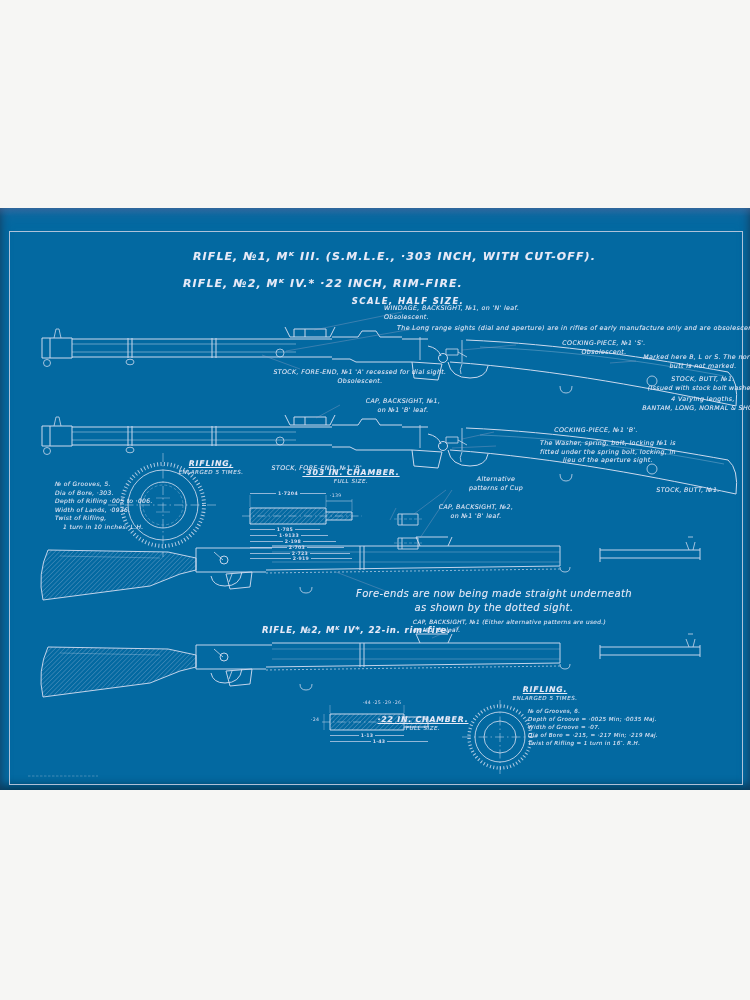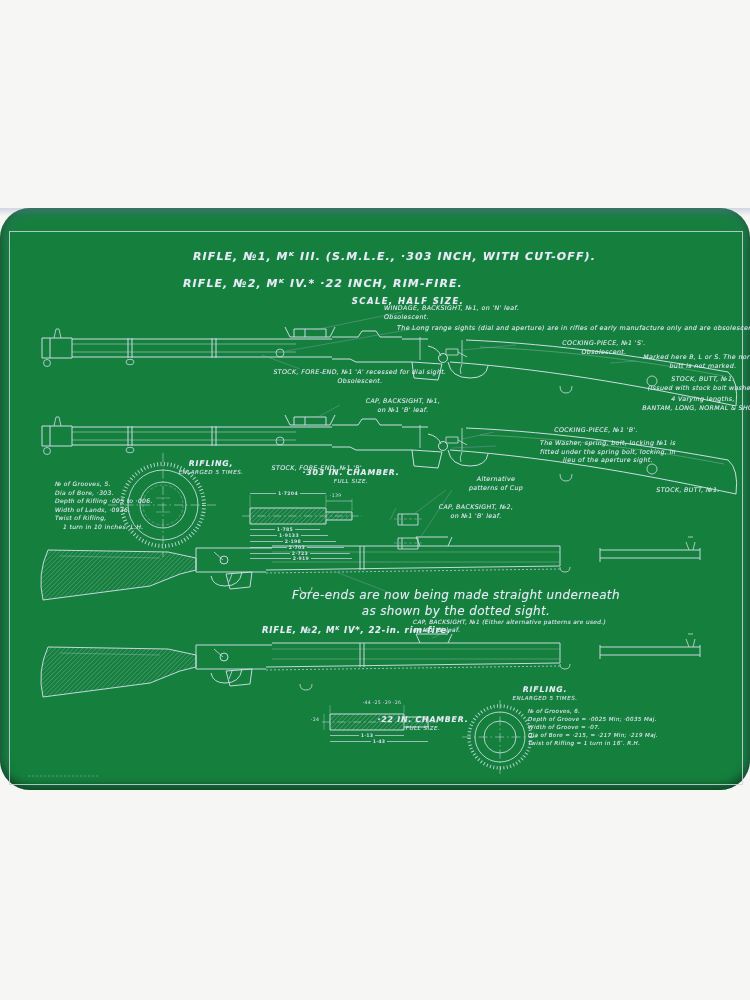--- a/index.html
+++ b/index.html
@@ -1,31 +1,31 @@
 <!DOCTYPE html>
 <html><head>
 <meta charset="utf-8">
 <style>
   html,body{margin:0;padding:0;}
   .page{position:relative;width:750px;height:1000px;background:#f6f6f4;overflow:hidden;
         font-family:"DejaVu Sans",sans-serif;}
-  .sheet{position:absolute;left:0;top:208px;width:750px;height:582px;background:#15803d;
-         box-shadow:inset 0 6px 14px rgba(90,95,150,.25), inset 0 -4px 10px rgba(0,0,0,.5);border-radius:30px;}
+  .sheet{position:absolute;left:0;top:208px;width:750px;height:582px;background:#0369a1;
+         box-shadow:inset 0 6px 14px rgba(90,95,150,.25), inset 0 -4px 10px rgba(0,0,0,.5);}
   .sheet:before{content:"";position:absolute;left:0;top:0;width:100%;height:8px;
          background:linear-gradient(rgba(120,125,180,.28),rgba(120,125,180,0));}
   .frame{position:absolute;left:9px;top:23px;width:732px;height:552px;
          border:1.4px solid rgba(205,210,228,.85);pointer-events:none;}
   svg.art{position:absolute;left:0;top:0;width:750px;height:582px;}
   .lbl{position:absolute;color:#e7eaf7;font:italic 6.3px/1.35 "DejaVu Sans",sans-serif;
        letter-spacing:.35px;white-space:nowrap;text-shadow:0 0 1px rgba(220,226,255,.35);}
   .lbl .l{display:block;}
   .ctr{transform:translateX(-50%);text-align:center;margin-left:48px;}
   .t1{font:italic bold 11px/1.2 "DejaVu Sans",sans-serif;letter-spacing:1.1px;}
   .t2{font:italic bold 8.5px/1.2 "DejaVu Sans",sans-serif;letter-spacing:1.4px;}
-  .h1{font:italic bold 7.8px/1.3 "DejaVu Sans",sans-serif;letter-spacing:.8px;}
+  .h1{font:italic bold 7.8px/1.3 "DejaVu Sans",sans-serif;letter-spacing:.8px;text-decoration:underline;}
   .h2{font:italic 5.6px/1.4 "DejaVu Sans",sans-serif;letter-spacing:.5px;opacity:.92;}
   .sm{font-size:5.8px;}
   .specs .l{font:italic 6px/1.42 "DejaVu Sans",sans-serif;}
   .specs22 .l{font:italic 5.6px/1.45 "DejaVu Sans",sans-serif;}
   .dims{position:absolute;}
   .dim{display:flex;align-items:center;gap:2px;height:5.8px;color:#d4daf0;
        font:4.7px "DejaVu Sans",sans-serif;letter-spacing:.3px;}
   .dim i{flex:1;border-top:.6px solid rgba(210,216,240,.7);height:0;}
   .tiny{position:absolute;color:#d4daf0;font:4.7px "DejaVu Sans",sans-serif;letter-spacing:.3px;}
 </style>
@@ -250,21 +250,21 @@
           <b>2·723</b>
           <i></i>
         </div>
       <div class="dim" style="width:102px">
           <i></i>
           <b>2·919</b>
           <i></i>
         </div>
     </div>
 
-    <div class="lbl ctr" style="left:408px;top:379px;font-size:12px">
+    <div class="lbl ctr" style="left:446px;top:379px;font-size:10px">
       <span class="l">Fore-ends are now being made straight underneath</span>
       <span class="l">as shown by the dotted sight.</span>
     </div>
     <div class="lbl" style="left:262px;top:417px;font:italic bold 8.5px 'DejaVu Sans',sans-serif;letter-spacing:.8px">RIFLE, №2, Mᴷ IV*, 22-in. rim-fire.</div>
     <div class="lbl sm" style="left:413px;top:411px">
       <span class="l">CAP, BACKSIGHT, №1 (Either alternative patterns are used.)</span>
       <span class="l">on №1 'B' leaf.</span>
     </div>
 
     <div class="lbl ctr" style="left:375px;top:507px">

